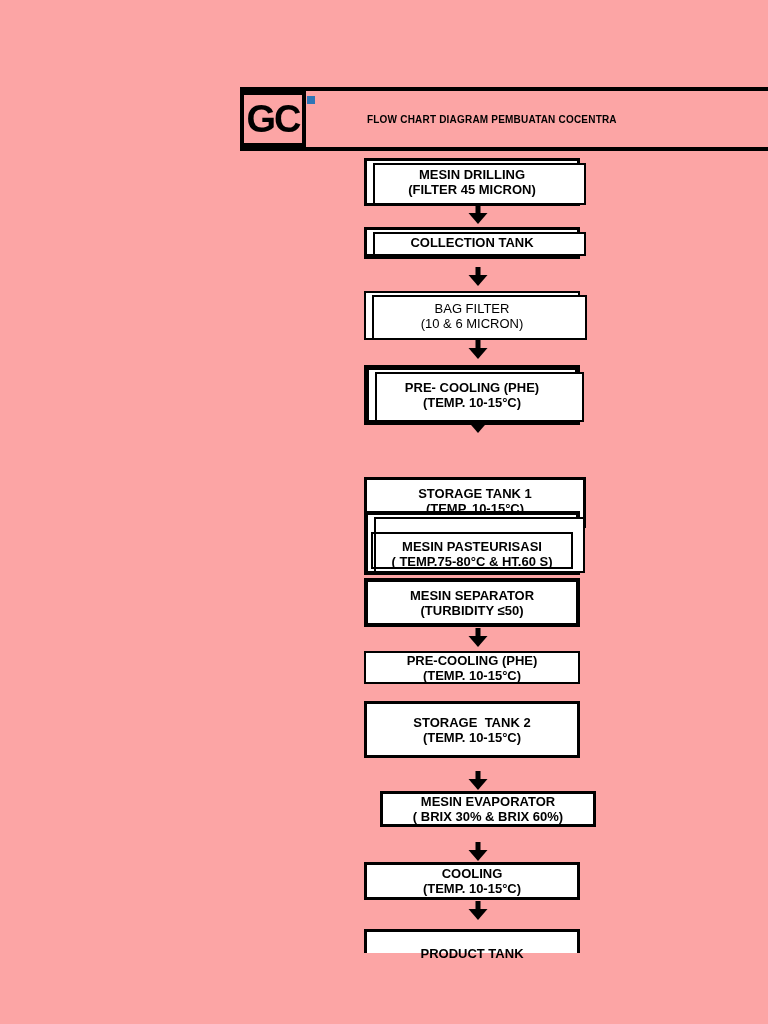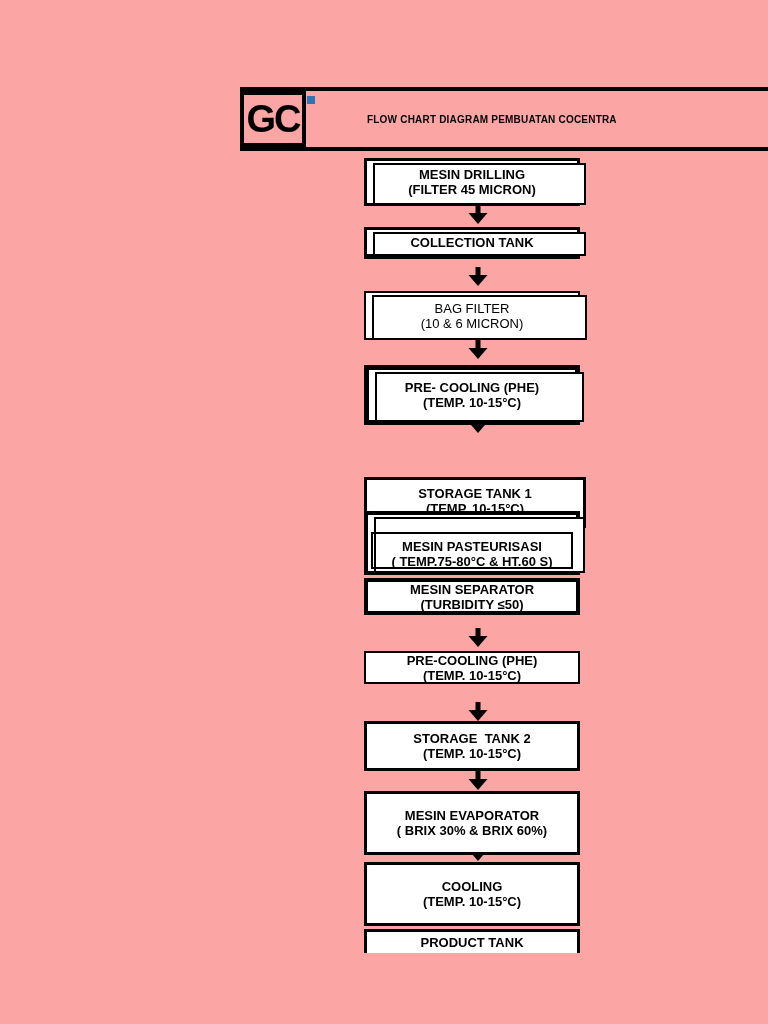--- a/index.html
+++ b/index.html
@@ -32,21 +32,21 @@
   .fbox .label{
     font-size:13px;line-height:15px;font-weight:700;text-align:center;
     white-space:pre-wrap;width:100%;
   }
   .fbox.regular .label{font-weight:400;}
   .fbox.stack::after{
     content:"";position:absolute;left:6px;top:2px;right:-9px;bottom:-2px;
     border:2px solid #000;z-index:-1;background:#fff;
   }
   .fbox.top-align{align-items:flex-start;}
-  .fbox.top-align .label{padding-top:3px;}
+  .fbox.top-align .label{padding-top:14px;}
   .inner-frame{
     position:absolute;left:3px;right:3px;top:17px;bottom:2px;
     border:2px solid #000;
   }
   .fbox.nested .label{position:absolute;left:0;right:0;bottom:2px;z-index:3;}
   
   .arrow{position:absolute;left:467px;width:22px;height:19px;z-index:1;}
 </style>
 </head>
 <body>
@@ -77,37 +77,37 @@
       </div>
       <div class="fbox" style="top: 437px; height: 51px; border-width: 3px 3px 6px; width: 222px; margin-top: 40px;">
         <div class="label">STORAGE TANK 1
 (TEMP. 10-15°C)</div>
       </div>
       <div class="fbox stack nested" style="top: 511px; height: 64px; border-width: 4px;">
         <div class="inner-frame"></div>
         <div class="label">MESIN PASTEURISASI
 ( TEMP.75-80°C &amp; HT.60 S)</div>
       </div>
-      <div class="fbox" style="top: 578px; height: 37px; border-width: 4px;">
+      <div class="fbox" style="top: 578px; height: 49px; border-width: 4px;">
         <div class="label">MESIN SEPARATOR
 (TURBIDITY ≤50)</div>
       </div>
       <div class="fbox" style="top: 651px; height: 33px; border-width: 2px;">
         <div class="label">PRE-COOLING (PHE)
 (TEMP. 10-15°C)</div>
       </div>
-      <div class="fbox" style="top: 721px; height: 50px; border-width: 3px;">
+      <div class="fbox" style="top: 701px; height: 57px; border-width: 3px;">
         <div class="label">STORAGE  TANK 2
 (TEMP. 10-15°C)</div>
       </div>
-      <div class="fbox" style="top: 791px; height: 64px; border-width: 3px;">
+      <div class="fbox" style="top: 791px; height: 36px; border-width: 3px; margin-left: 16px;">
         <div class="label">MESIN EVAPORATOR
 ( BRIX 30% &amp; BRIX 60%)</div>
       </div>
-      <div class="fbox" style="top: 862px; height: 64px; border-width: 3px;">
+      <div class="fbox" style="top: 862px; height: 38px; border-width: 3px;">
         <div class="label">COOLING
 (TEMP. 10-15°C)</div>
       </div>
       <div class="fbox top-align" style="top: 929px; height: 24px; border-top-width: 3px; border-right-width: 3px; border-bottom: none; border-left-width: 3px;">
         <div class="label">PRODUCT TANK</div>
       </div>
       <div class="arrow" style="top: 205px;"><svg width="22" height="19" viewBox="0 0 22 19">
           <rect x="8.5" y="0" width="5" height="9.5" fill="#000000"></rect>
           <polygon points="1.5,8 20.5,8 11,19" fill="#000000"></polygon>
         </svg></div>

